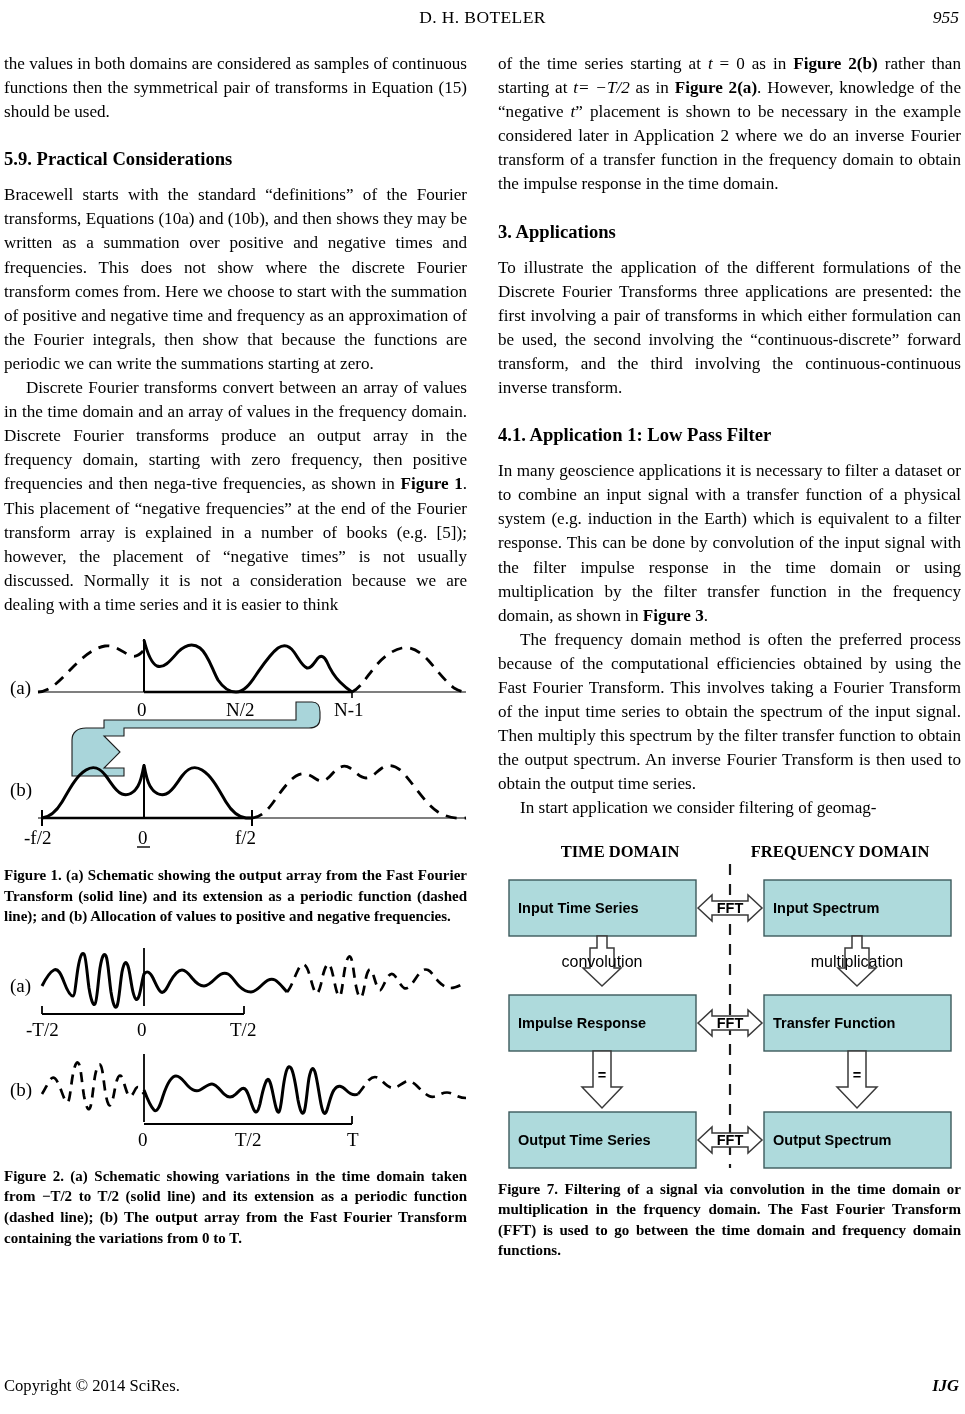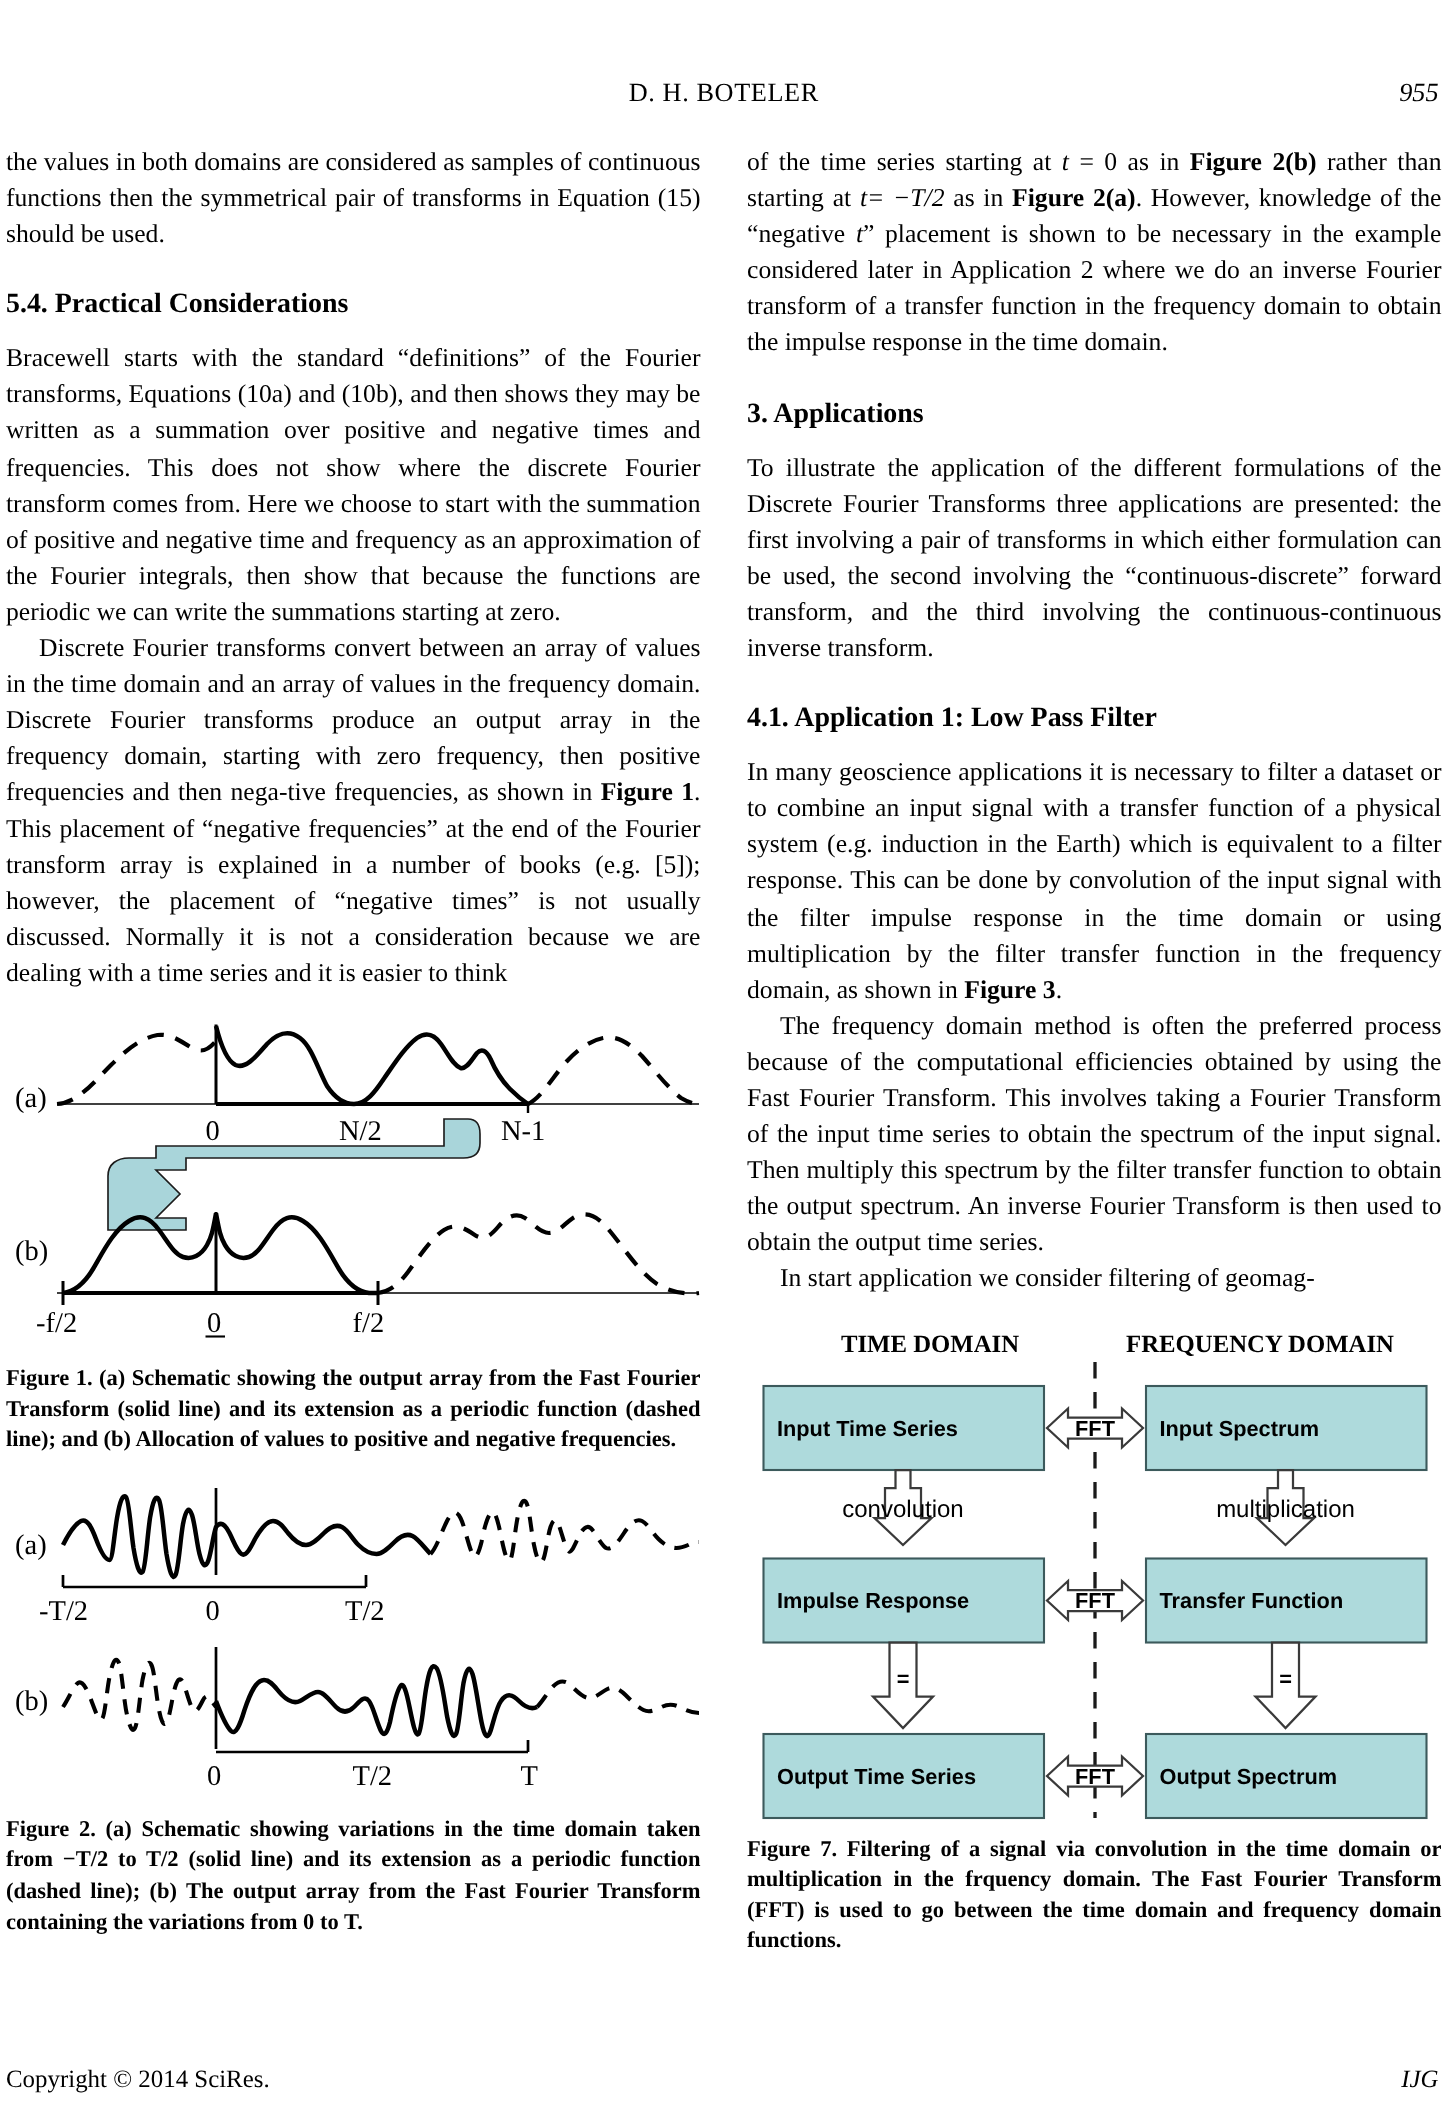--- a/index.html
+++ b/index.html
@@ -11,21 +11,20 @@
     width: 965px;
     height: 1414px;
     position: relative;
     font-family: "Liberation Serif", "DejaVu Serif", serif;
     color: #000000;
     overflow: hidden;
   }
   .page {
     position: absolute;
     inset: 0;
-    margin-top: 44px;
   }
 
   
   .running-head {
     position: absolute;
     top: 0px;
     left: 0px;
     width: 965px;
     height: 34px;
     display: flex;
@@ -90,37 +89,37 @@
   
   .footer {
     position: absolute;
     left: 4px;
     right: 6px;
     bottom: 16px;
     height: 22px;
     font-size: 16.6px;
   }
   .footer .copy { position: absolute; left: 0; top: 0; }
-  .footer .jrnl { position: absolute; right: 0; top: 0; font-weight: normal; font-style: italic; }
+  .footer .jrnl { position: absolute; right: 0; top: 0; font-weight: bold; font-style: italic; }
 </style>
 </head>
 <body>
 
 <div class="page">
 
   <div class="running-head">
     <div class="rh-author">D. H. BOTELER</div>
     <div class="rh-page">955</div>
   </div>
 
   <div class="col col-left">
 
     <p class="body">the values in both domains are considered as samples of continuous functions then the symmetrical pair of transforms in Equation (15) should be used.</p>
 
-    <h2 class="section">5.4. Practical Considerations</h2>
+    <h2 class="section">5.9. Practical Considerations</h2>
 
     <p class="body">Bracewell starts with the standard “definitions” of the Fourier transforms, Equations (10a) and (10b), and then shows they may be written as a summation over positive and negative times and frequencies. This does not show where the discrete Fourier transform comes from. Here we choose to start with the summation of positive and negative time and frequency as an approximation of the Fourier integrals, then show that because the functions are periodic we can write the summations starting at zero.</p>
 
     <p class="body indent" style="margin-top:0;"><span>Discrete Fourier transforms convert between an array of values in the time domain and an array of values in the frequency domain. Discrete Fourier transforms produce an output array in the frequency domain, starting with zero frequency, then positive frequencies and then nega-tive frequencies, as shown in </span><b>Figure 1</b><span>. This placement of “negative frequencies” at the end of the Fourier transform array is explained in a number of books (e.g. [5]); however, the placement of “negative times” is not usually discussed. Normally it is not a consideration because we are dealing with a time series and it is easier to think</span></p>
 
     <div class="figure" style="margin-top:19px;">
       <svg width="463" height="222" viewBox="0 0 463 222">
 
         <text x="6" y="58" font-family="Liberation Serif, serif" font-size="19" fill="#000">(a)</text>
 

